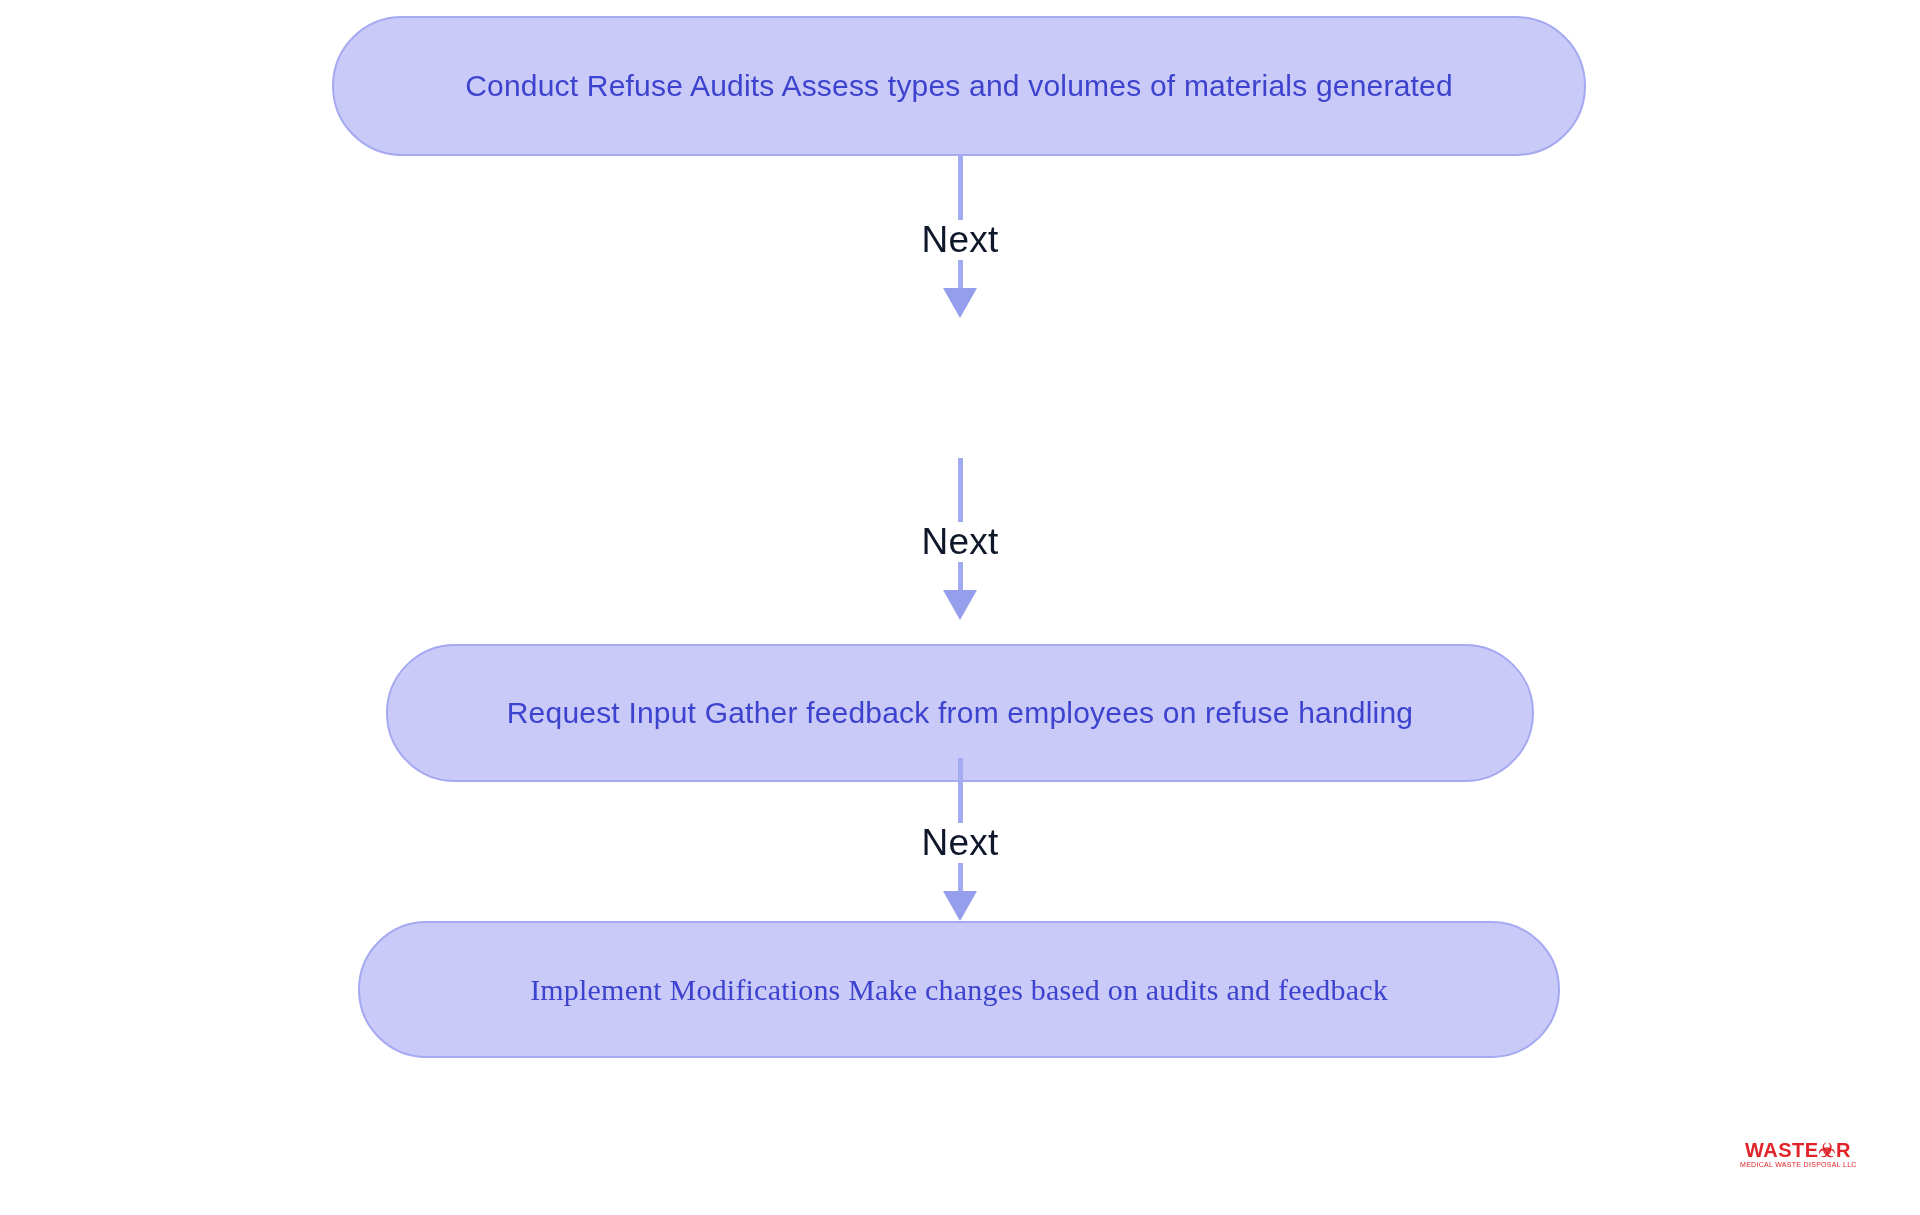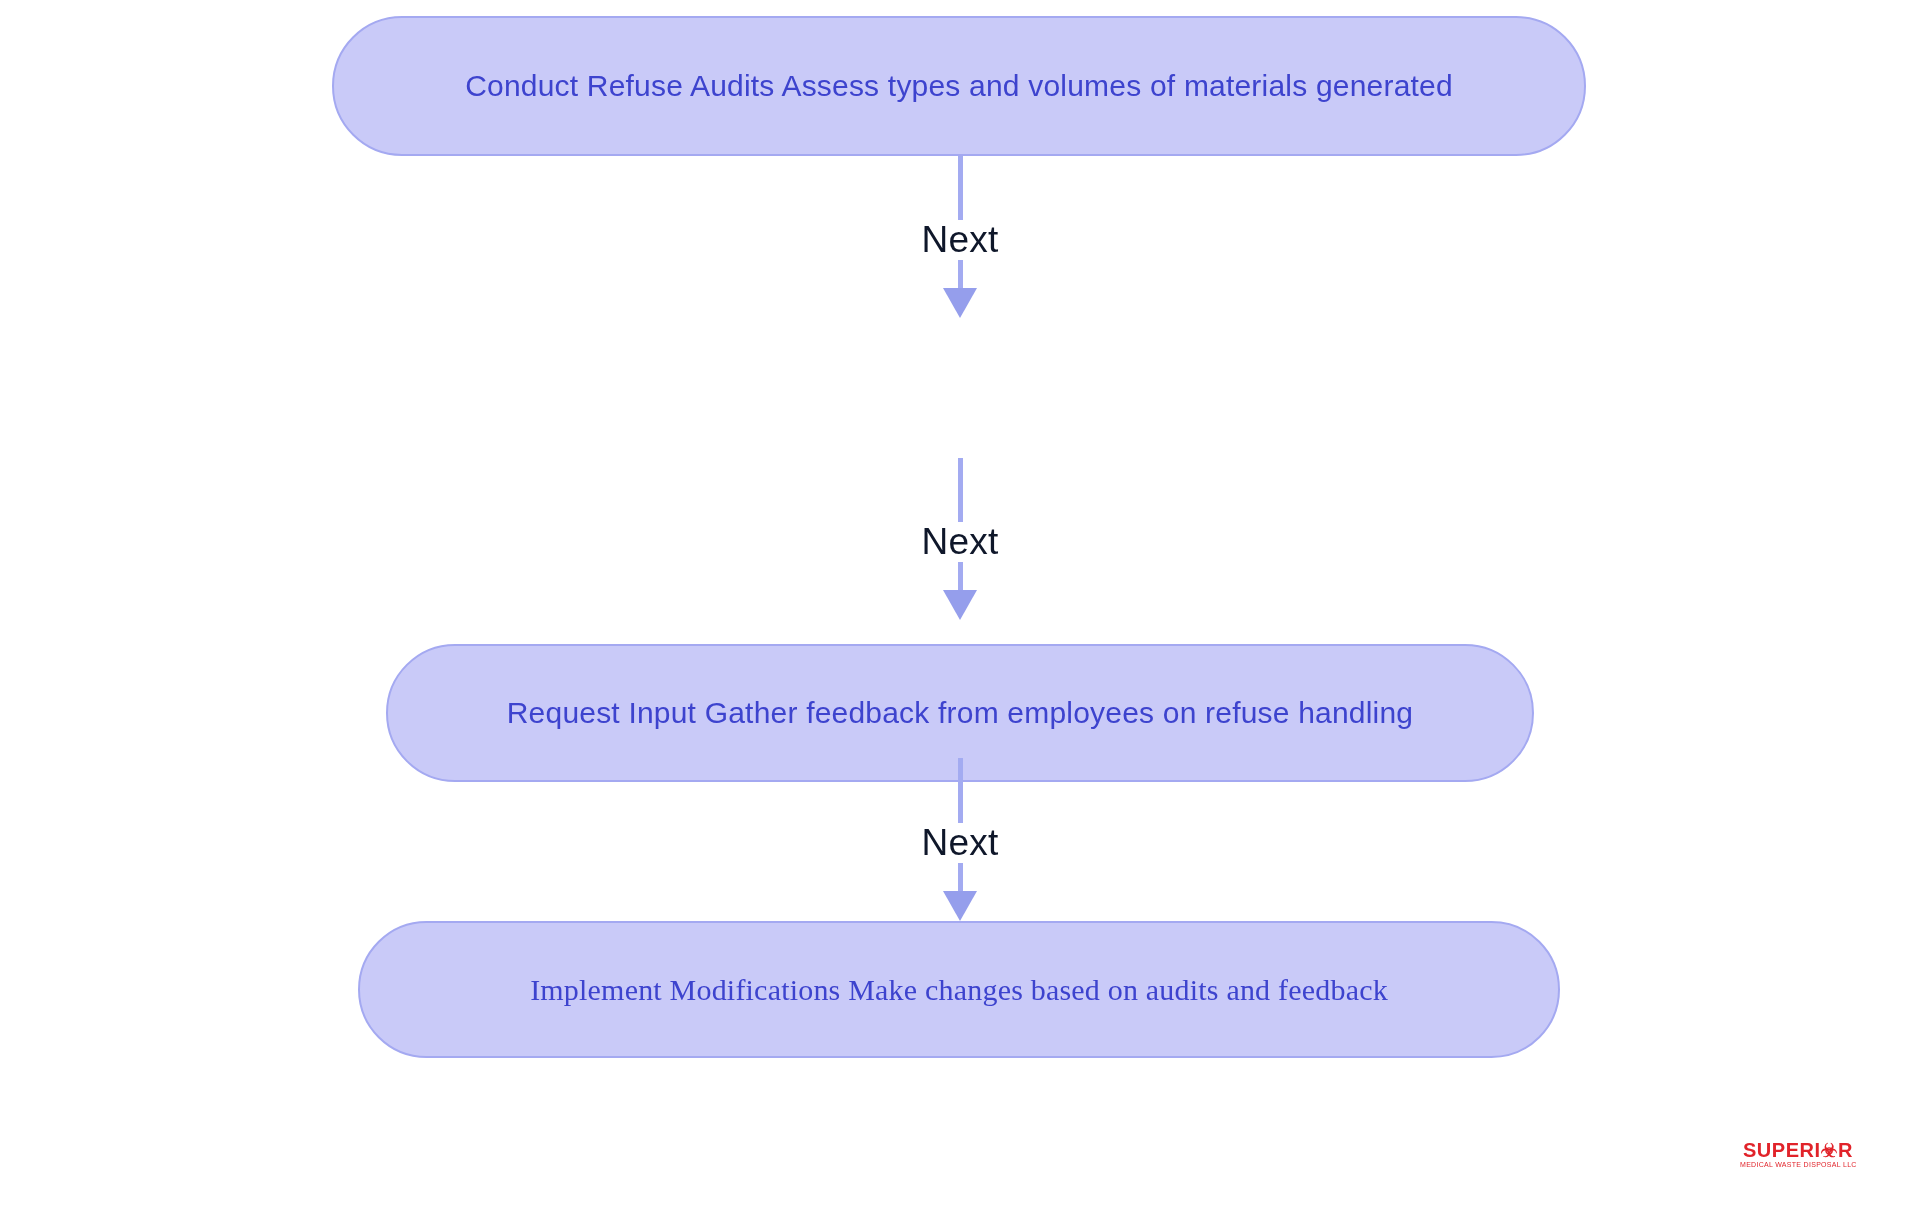--- a/index.html
+++ b/index.html
@@ -134,20 +134,20 @@
     <div class="conn-line-bottom"></div>
     <div class="conn-arrowhead"></div>
   </div>
 
   <div id="node-4" class="flow-node">
     <span>Implement Modifications Make changes based on audits and feedback</span>
   </div>
 
   <div class="watermark">
     <div class="brand-line">
-      <span>SUPERI</span>
+      <span>WASTE</span>
       <span class="biohazard">☣</span>
       <span>R</span>
     </div>
     <div class="tagline">MEDICAL WASTE DISPOSAL LLC</div>
   </div>
 
 </div>
 
 </body></html>

